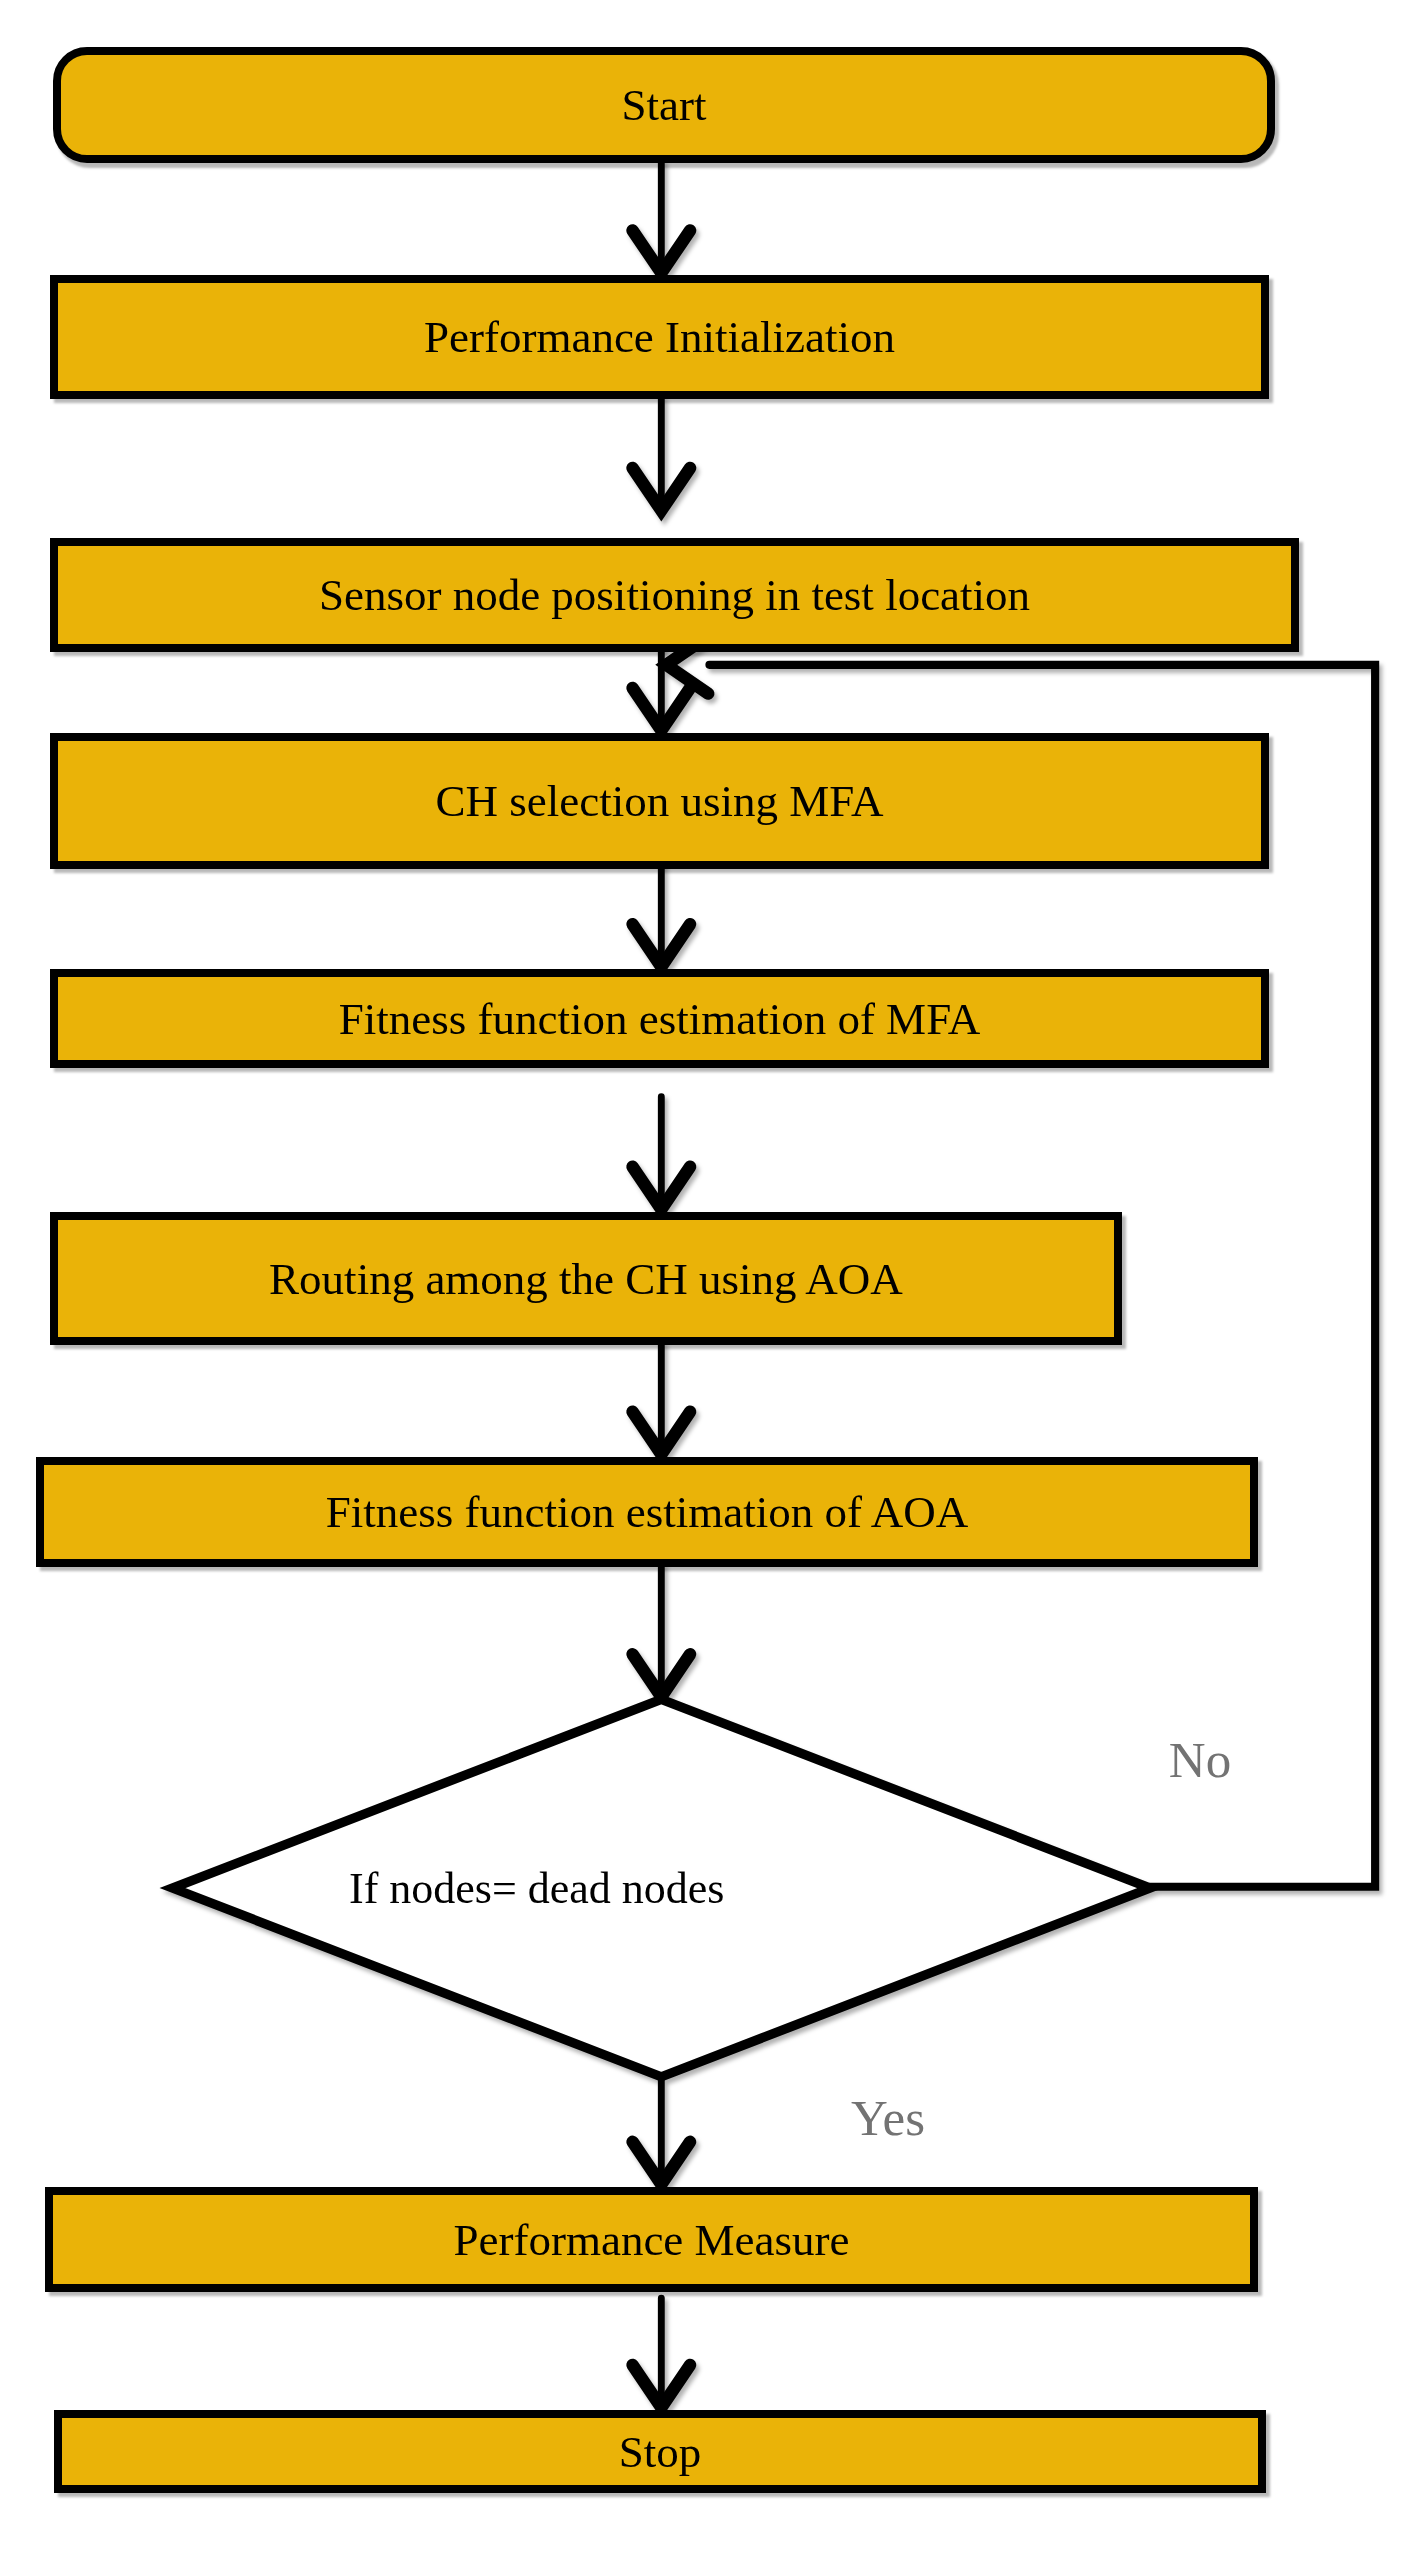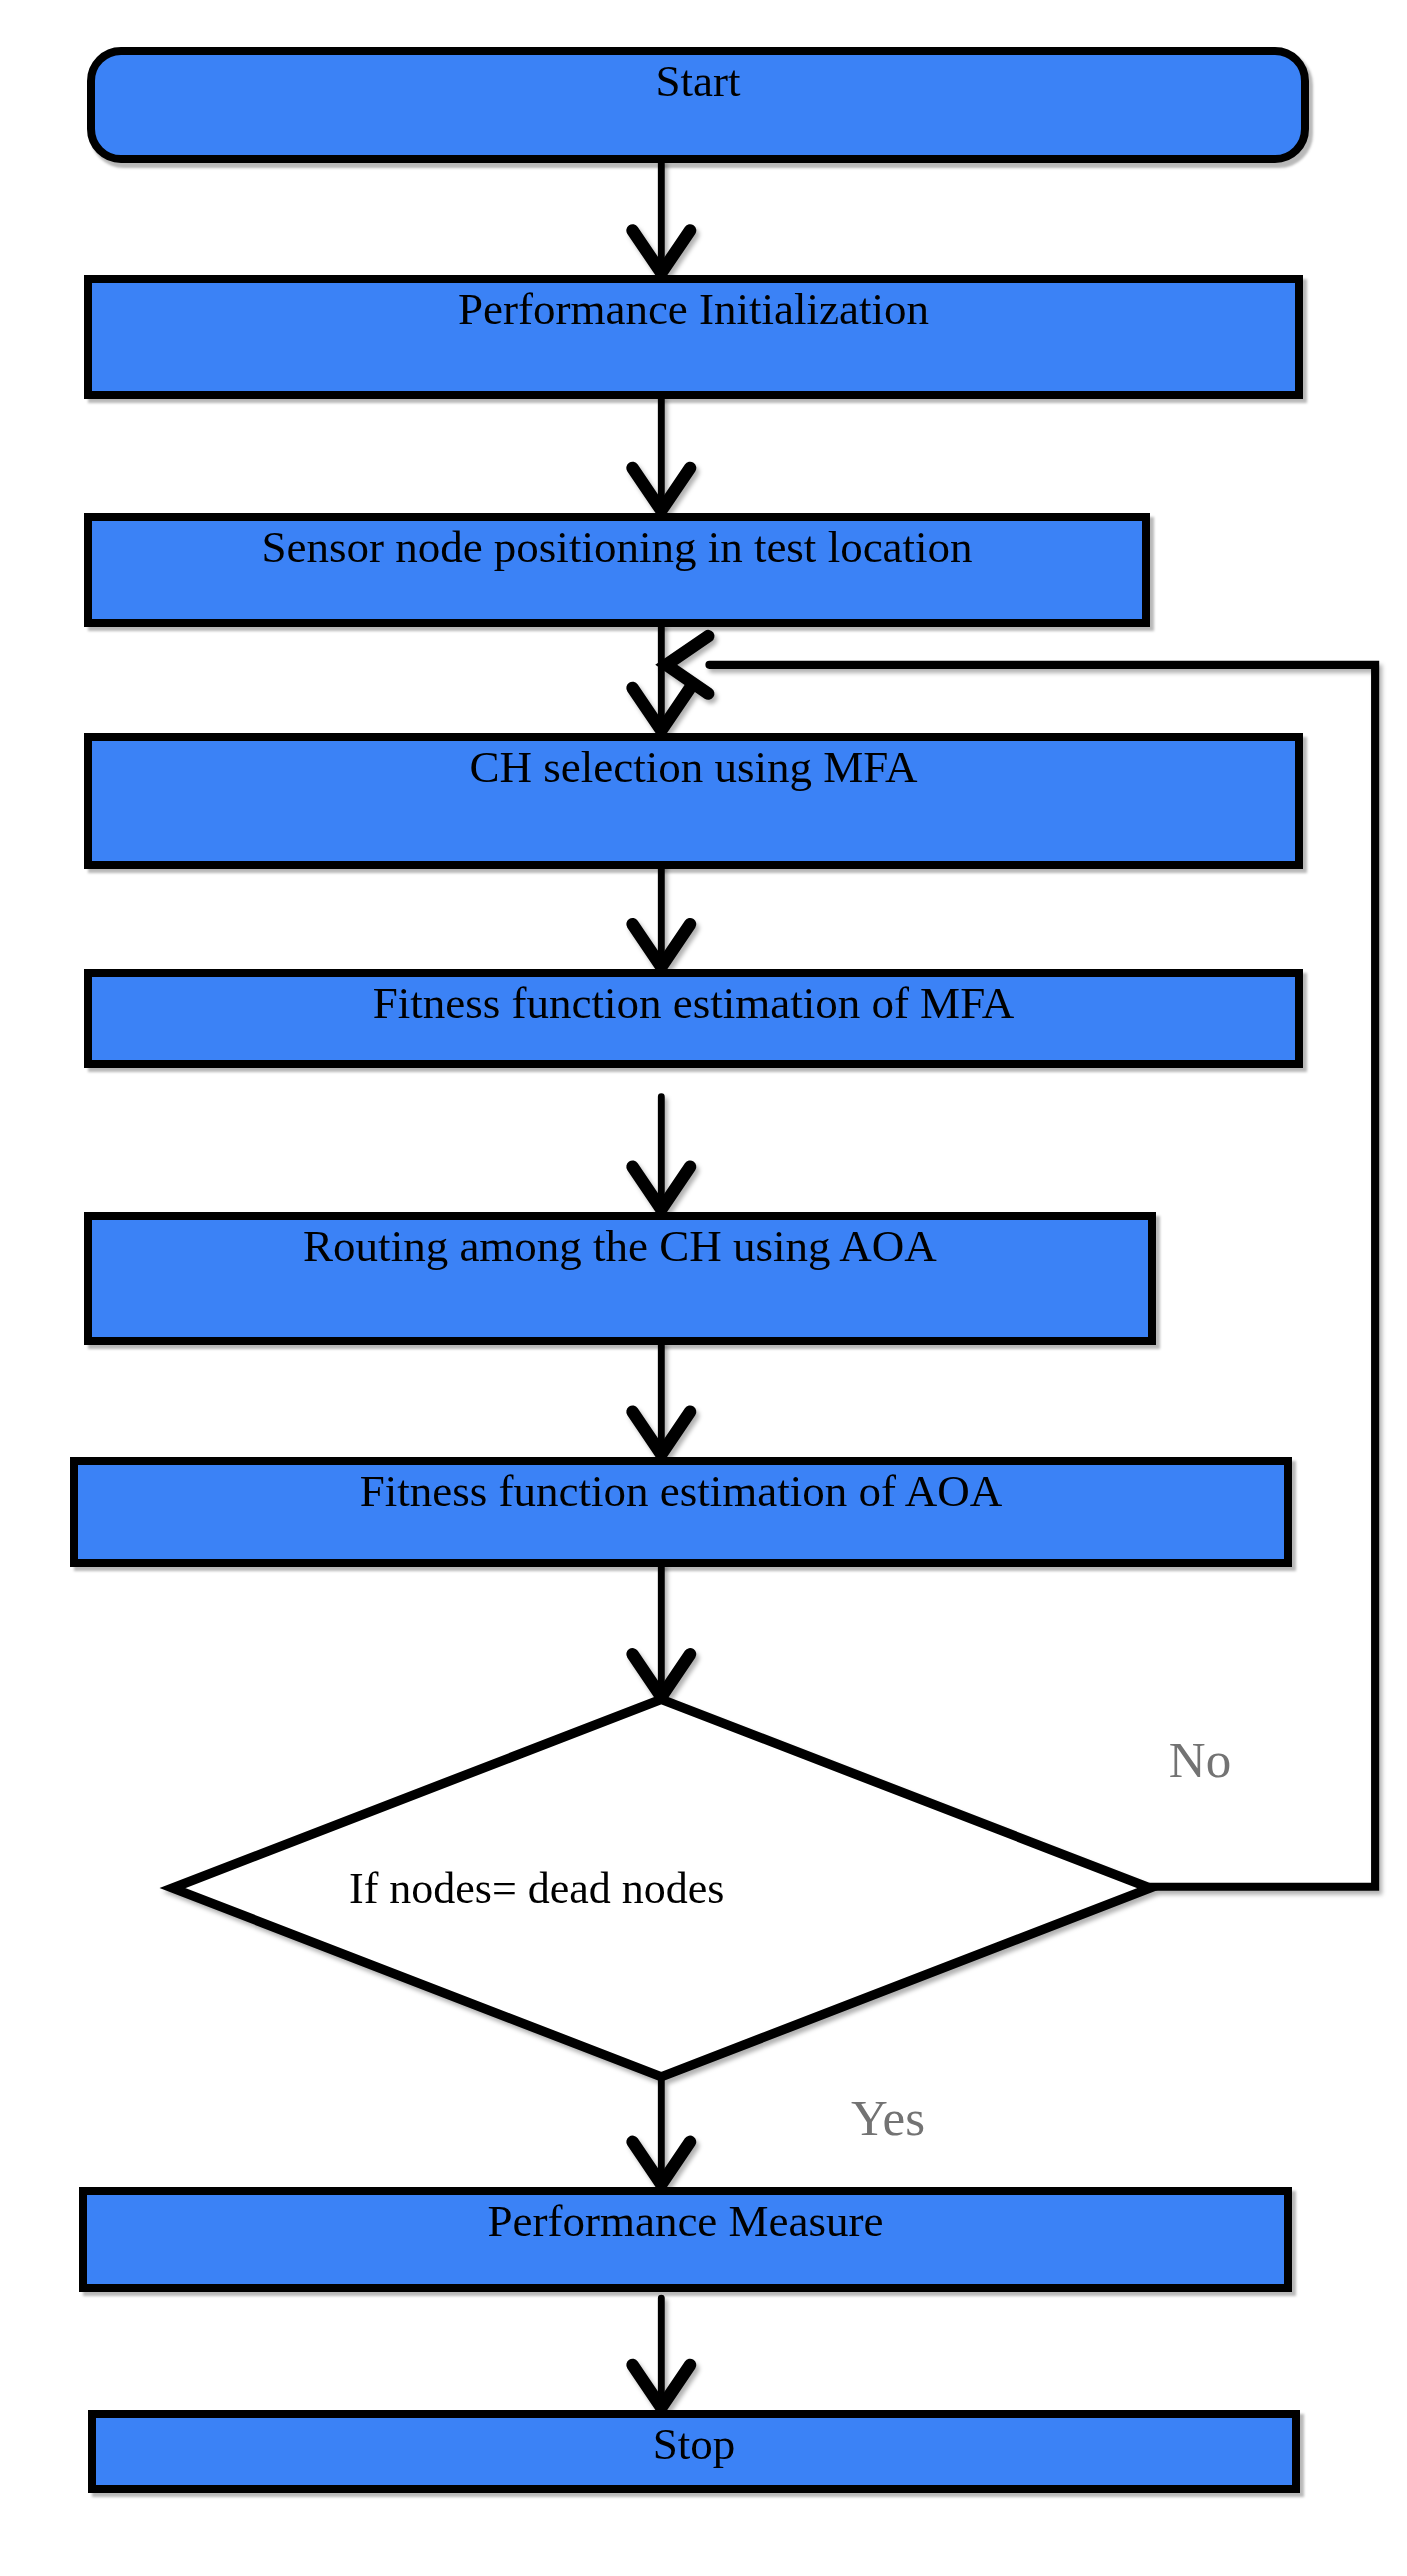--- a/index.html
+++ b/index.html
@@ -20,36 +20,35 @@
     height: 2576px;
   }
   .connector-layer {
     position: absolute;
     left: 0; top: 0;
     filter: drop-shadow(3.8px 4.4px 1.9px rgba(0,0,0,0.30));
   }
   .node {
     position: absolute;
     box-sizing: border-box;
-    background: #3b82f6;
+    background: #eab308;
     border: 8.1px solid #000000;
     display: flex;
-    align-items: flex-start;
+    align-items: center;
     justify-content: center;
     text-align: center;
     font-size: 45px;
     color: #000000;
     box-shadow: 3.8px 4.4px 2.5px rgba(0,0,0,0.28);
     z-index: 2;
-    margin-left: 34px;
   }
   .node.terminator-start { border-radius: 34px; }
   .node-start    { left: 53px;  top: 47px;   width: 1222px; height: 116px; }
   .node-params   { left: 50px;  top: 275px;  width: 1219px; height: 124px; }
-  .node-sensor   { left: 50px;  top: 513px;  width: 1066px; height: 114px; }
+  .node-sensor   { left: 50px;  top: 538px;  width: 1249px; height: 114px; }
   .node-ch       { left: 50px;  top: 733px; width: 1219px; height: 136px; }
   .node-fitmfa   { left: 50px;  top: 969px; width: 1219px; height: 99px; }
   .node-routing  { left: 50px;  top: 1212px; width: 1072px; height: 133px; }
   .node-fitaoa   { left: 36px;  top: 1457px; width: 1222px; height: 110px; }
   .node-perf     { left: 45px;  top: 2187px; width: 1213px; height: 105px; }
   .node-stop     { left: 54px;  top: 2410px; width: 1212px; height: 83px; }
 
   .diamond-label {
     position: absolute;
     left: 349px; top: 1848px;

